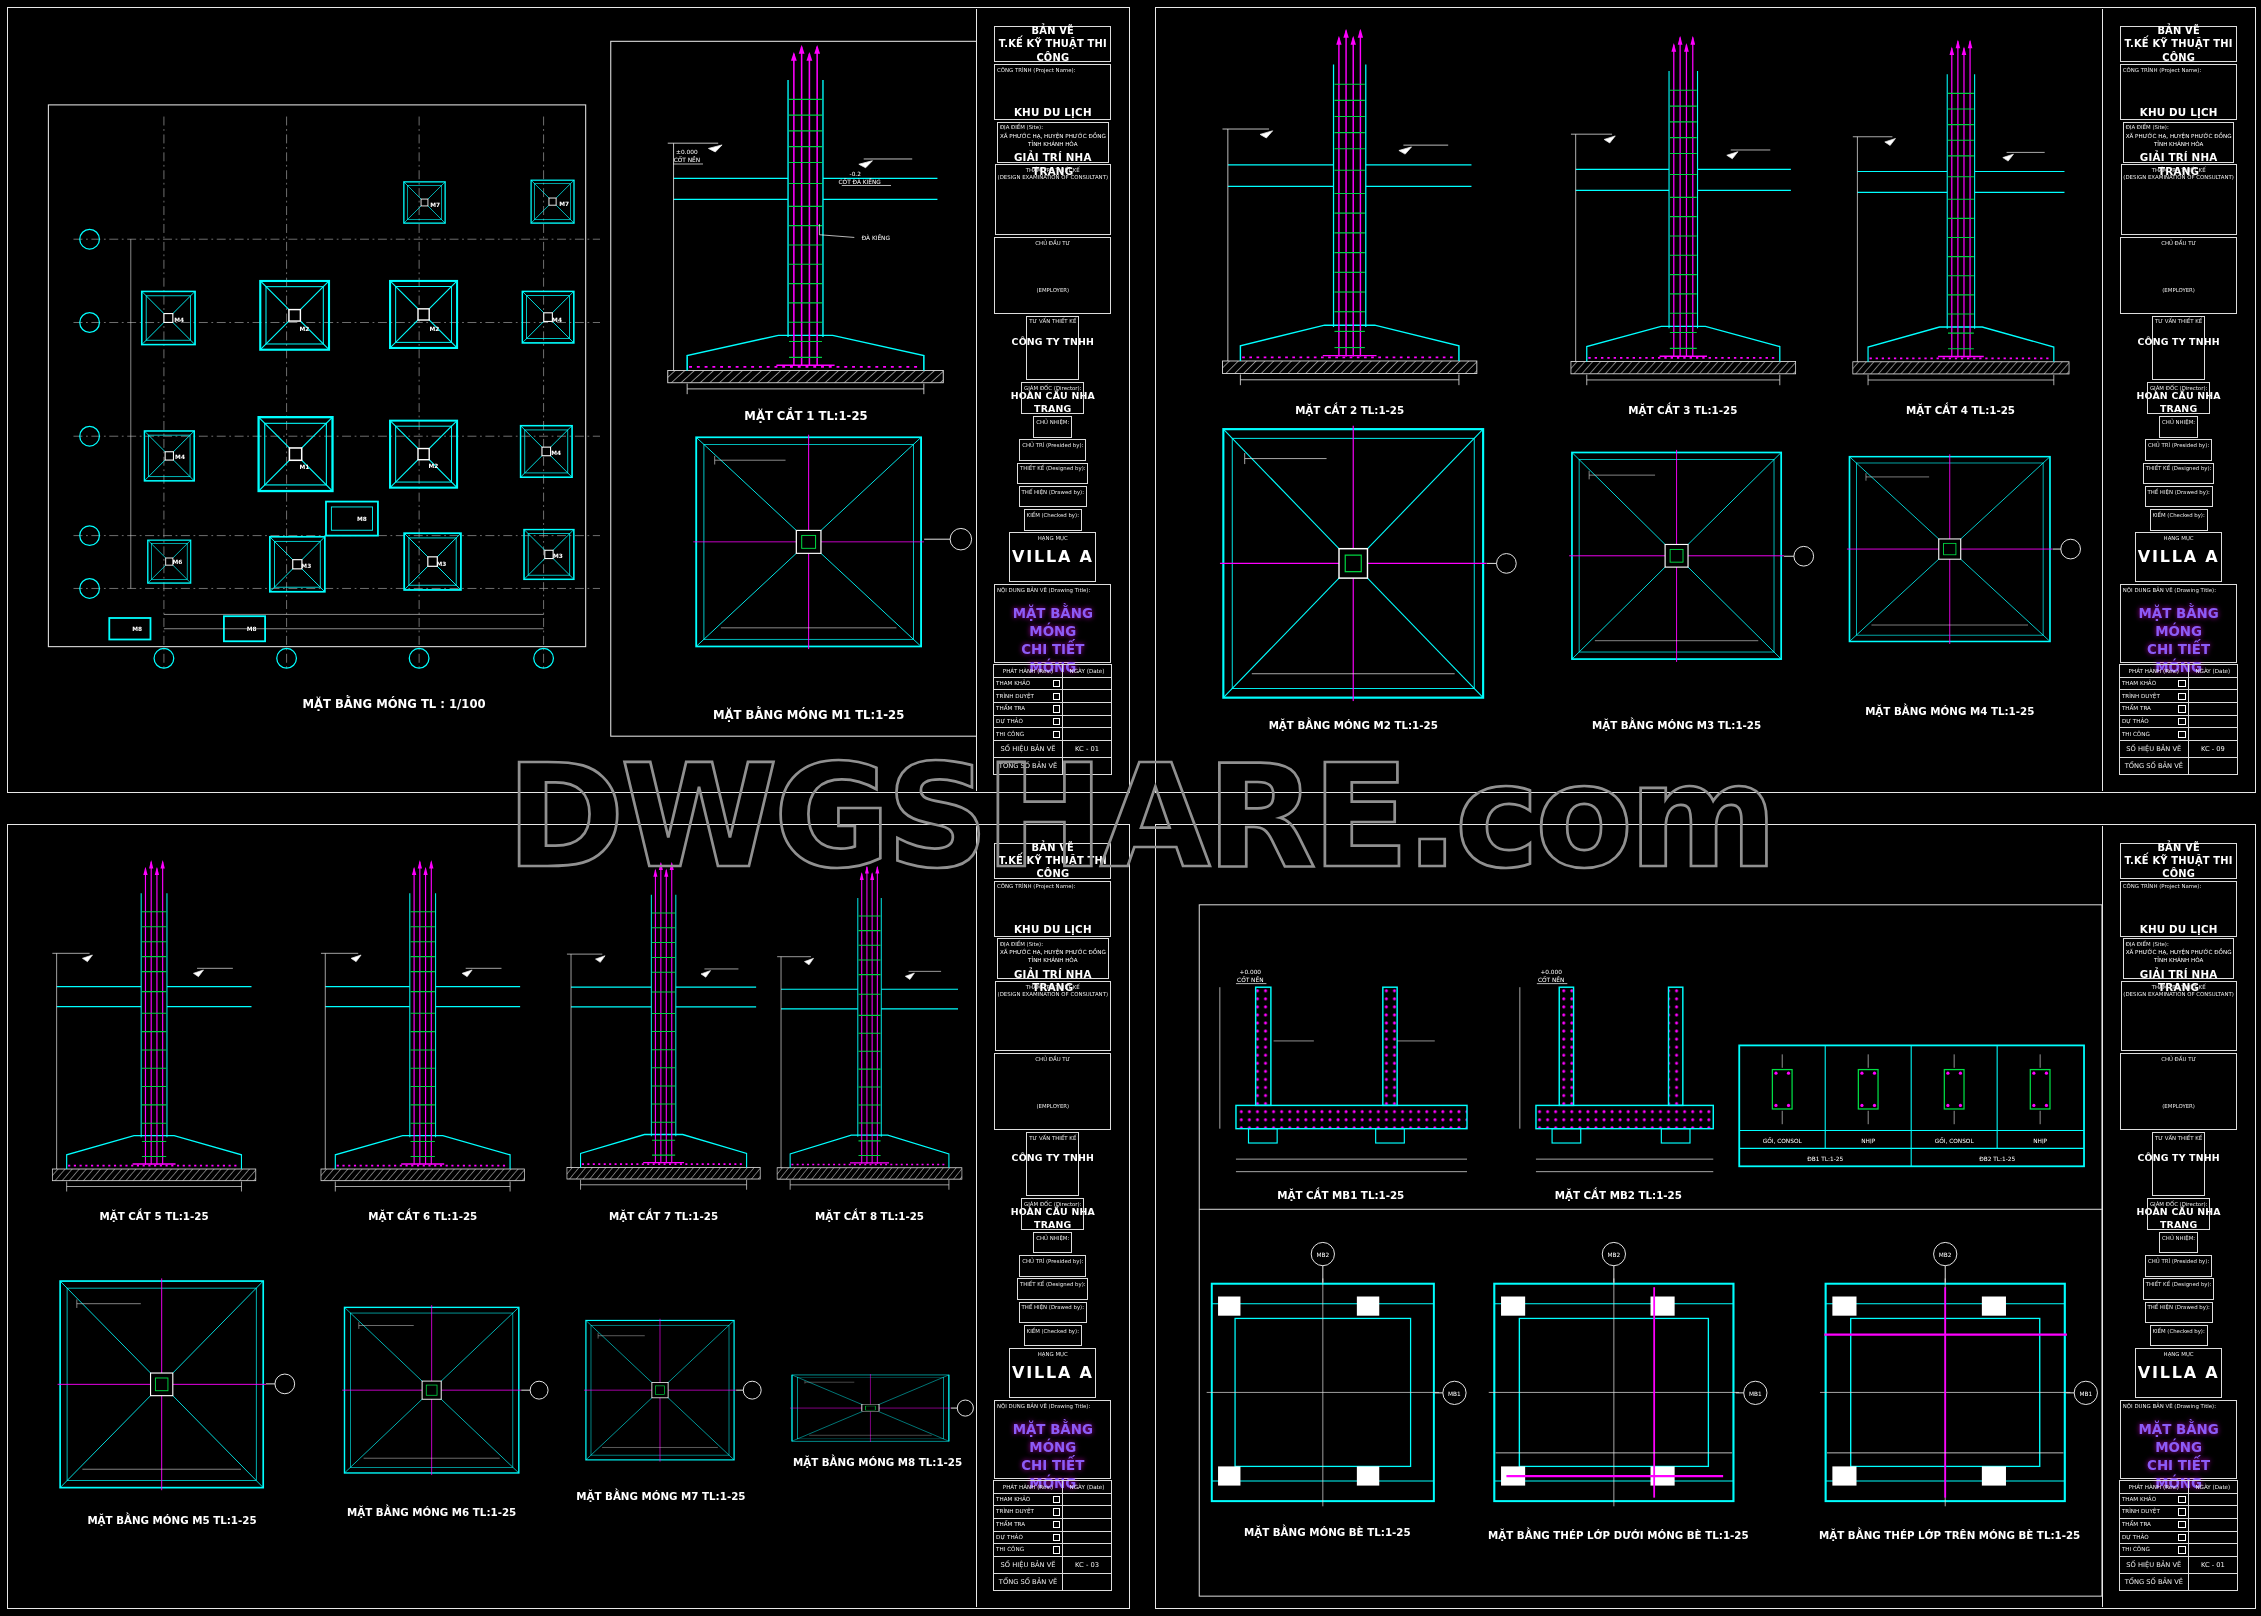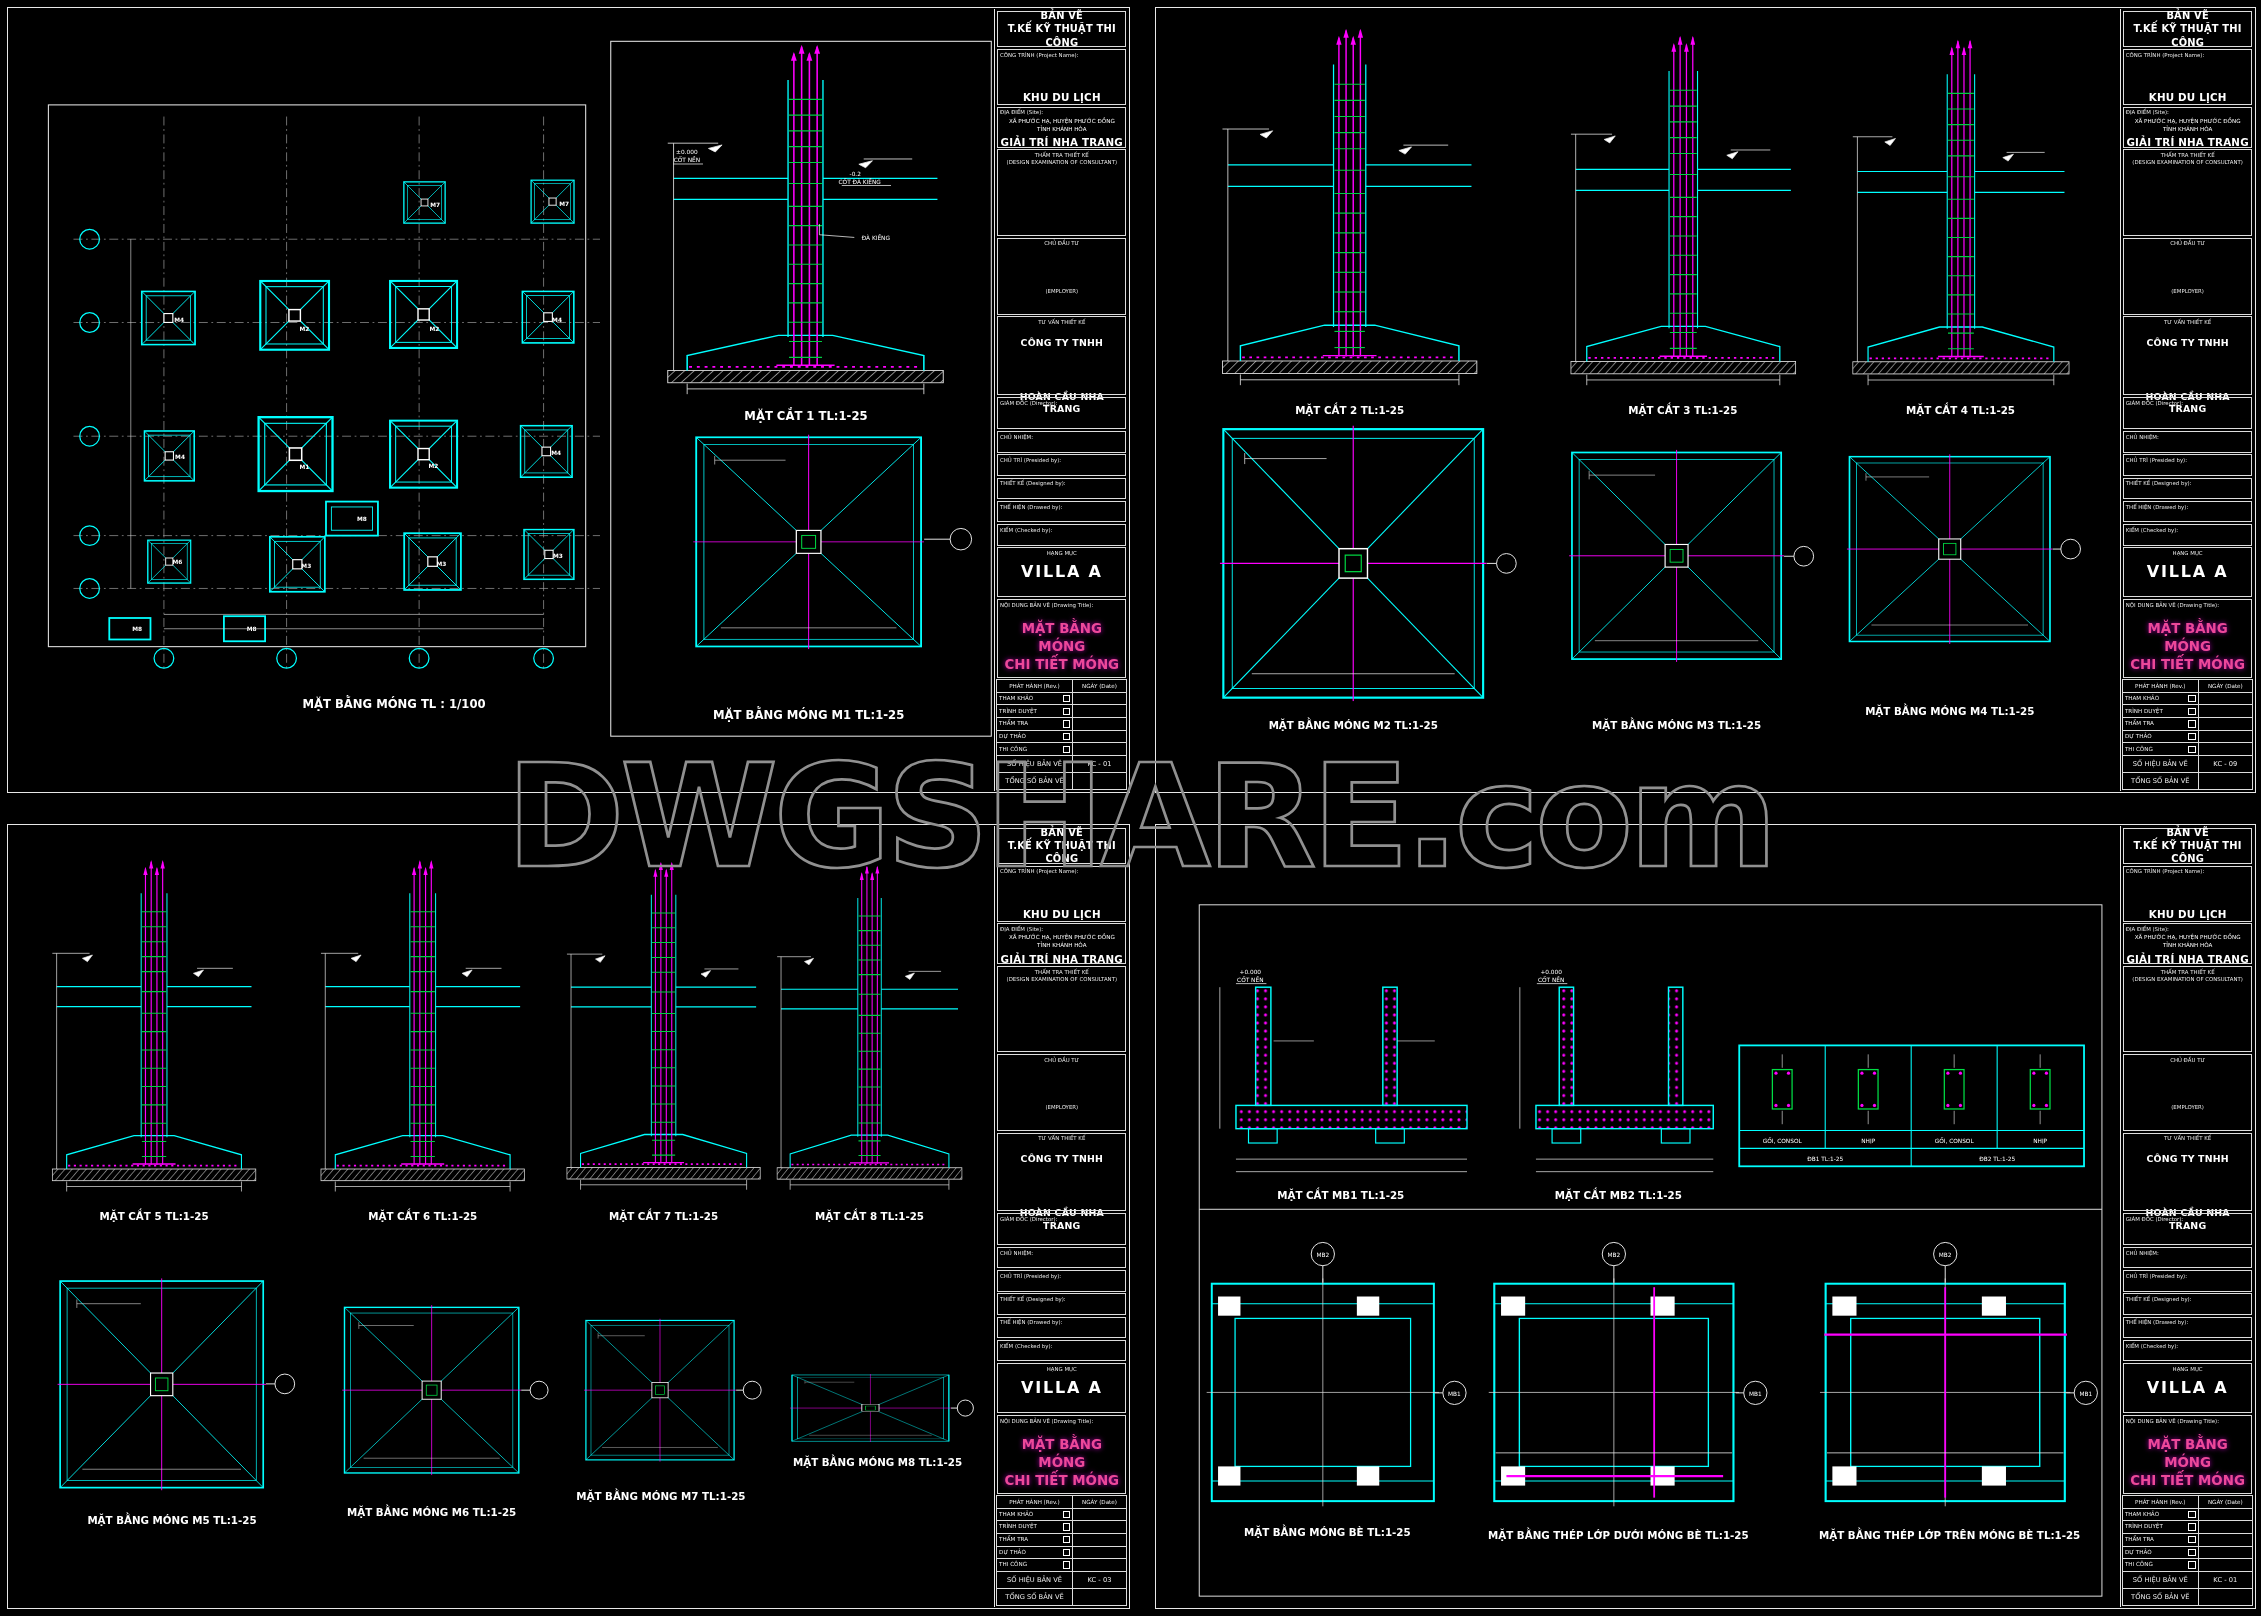--- a/index.html
+++ b/index.html
@@ -1,42 +1,42 @@
 <!DOCTYPE html>
 <html style="font-size:14.3px"><head>
 <meta charset="utf-8">
 <style>
   html,body{margin:0;padding:0;background:#000;}
   #page{position:relative;width:2261px;height:1617px;background:#000;overflow:hidden;
         font-family:"DejaVu Sans",sans-serif;color:#fff;}
   .sheet{position:absolute;background:#000;border:1.8px solid #e8e8e8;box-sizing:border-box;}
   .sheet svg{position:absolute;left:0.9px;top:0.9px;}
   
-  .tb{position:absolute;top:0.9px;bottom:0.9px;right:0.9px;width:134px;border-left:1.8px solid #e8e8e8;
-      display:flex;flex-direction:column;padding:1px;box-sizing:border-box;background:#000;}
+  .tb{position:absolute;top:0.9px;bottom:0.9px;right:0.9px;width:152px;border-left:1.8px solid #e8e8e8;
+      display:flex;flex-direction:column;padding:16px;box-sizing:border-box;background:#000;align-items:center;}
   .tb .cell{border:0.9px solid #ddd;margin:0.9px;padding:1.8px 1.8px;box-sizing:border-box;
             display:flex;flex-direction:column;justify-content:flex-start;align-items:center;text-align:center;}
   .tb .lab{font-size:5.4px;color:#e5e5e5;width:100%;text-align:left;line-height:7.2px;}
   .tb .lab.c{text-align:center;}
   .tb .b1{font-size:9.9px;font-weight:bold;line-height:13.4px;letter-spacing:0.2px;}
   .tb .hdr{justify-content:center;height:36px;}
   .tb .proj{height:56px;}
   .tb .proj .b1{font-size:10.3px;margin-top:32px;}
   .tb .site{height:41px;}
   .tb .site .s2{font-size:5.6px;line-height:8px;}
   .tb .exam{flex:1.1;}
   .tb .empl{height:77px;gap:40px;}
   .tb .empl .b1{font-size:9.4px;line-height:12.5px;margin-top:1.8px;}
   .tb .cons{flex:1;}
   .tb .sig{height:21.5px;justify-content:flex-start;align-items:flex-start;}
   .tb .sig.big{height:32px;}
   .tb .item{height:50px;justify-content:flex-start;}
   .tb .item .villa{font-size:16px;font-weight:bold;letter-spacing:1.8px;line-height:30px;}
   .tb .dtitle{height:79px;}
-  .tb .dtitle .mag{color:#ec4899;font-size:13.4px;font-weight:bold;line-height:18px;margin-top:10.7px;
+  .tb .dtitle .mag{color:#8b5cf6;font-size:13.4px;font-weight:bold;line-height:18px;margin-top:10.7px;
                    text-shadow:0 0 5.4px rgba(255,0,255,.65);}
   .tb table{border-collapse:collapse;width:100%;}
   .tb td{border:0.9px solid #ddd;font-size:5.6px;color:#eee;padding:0.9px 1.8px;height:9.9px;white-space:nowrap;}
   .tb .chk{display:inline-block;width:5.4px;height:5.4px;border:0.9px solid #fff;float:right;}
   .tb .numrow td{height:14.3px;font-size:6.7px;font-weight:normal;text-align:center;}
   
   #wm{position:absolute;left:506px;top:727px;width:1254px;height:179px;line-height:179px;
       text-align:center;font-size:143px;font-weight:bold;letter-spacing:-4.5px;
       color:rgba(0,0,0,0);-webkit-text-stroke:2.7px #909090;z-index:50;pointer-events:none;}
   

